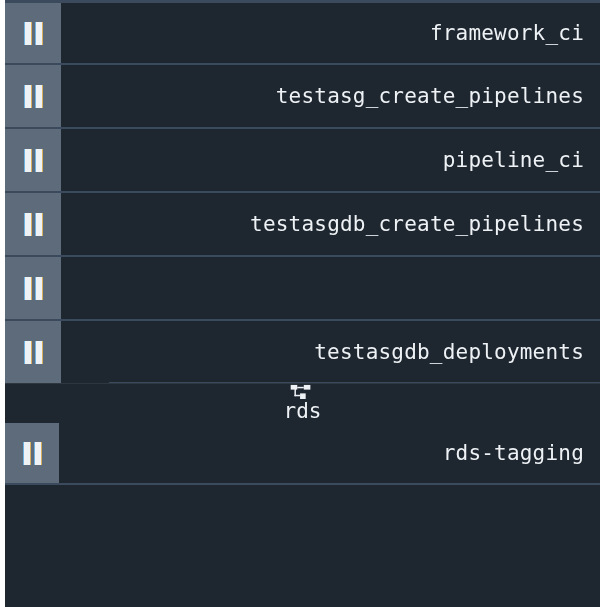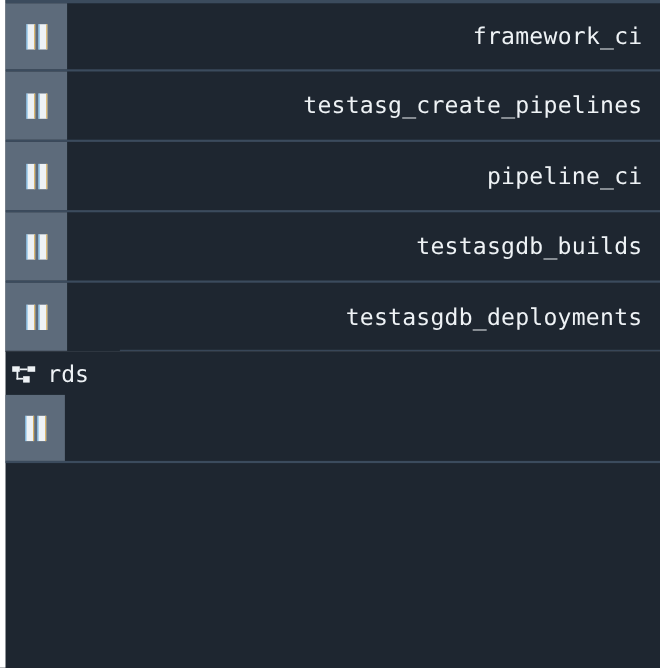--- a/index.html
+++ b/index.html
@@ -25,20 +25,21 @@
     }
     .bar { width: 8px; height: 23px; background: #eef2f5; border-left: 1px solid #6ab0e0; border-right: 1px solid #d8b060; box-sizing: border-box; }
     .label {
       flex: 1; text-align: right; padding-right: 16px;
       font-size: 21px; letter-spacing: 0.2px; color: #eef2f5;
     }
     .group {
       height: 39px; display: flex; align-items: center;
       border-top: 1px solid #2e3640;
       position: relative;
+      flex-direction: column;
     }
     .group .sep { position: absolute; left: 104px; right: 0; top: -2px; height: 1px; background: #3b4b5d; }
     .group-icon { width: 22px; height: 16px; margin-left: 6px; margin-right: 10px; position: relative; }
     .group .glabel { font-size: 21px; color: #eef2f5; }
     .row.last { border-top: none; }
   </style>
 </head>
 <body>
 
 <div class="leftedge"></div>
@@ -63,21 +64,27 @@
       <span class="bar"></span>
         <span class="bar"></span>
     </div>
     <div class="label">pipeline_ci</div>
   </div>
   <div class="row">
     <div class="pause">
       <span class="bar"></span>
         <span class="bar"></span>
     </div>
-    <div class="label">testasgdb_builds</div>
+    <div class="label">testasgdb_create_pipelines</div>
+  </div>
+  <div class="row">
+    <div class="pause">
+      <span class="bar"></span>
+        <span class="bar"></span>
+    </div>
   </div>
   <div class="row" style="border-bottom:none;">
     <div class="pause">
       <span class="bar"></span>
         <span class="bar"></span>
     </div>
     <div class="label">testasgdb_deployments</div>
   </div>
 
   <div class="group">
@@ -91,14 +98,15 @@
       <rect x="10" y="10" width="6" height="6" fill="#eef2f5"></rect>
     </svg>
     <span class="glabel">rds</span>
   </div>
 
   <div class="row last" style="height:60px;">
     <div class="pause" style="width:54px;">
       <span class="bar"></span>
         <span class="bar"></span>
     </div>
+    <div class="label">rds-tagging</div>
   </div>
 </div>
 
 </body></html>

